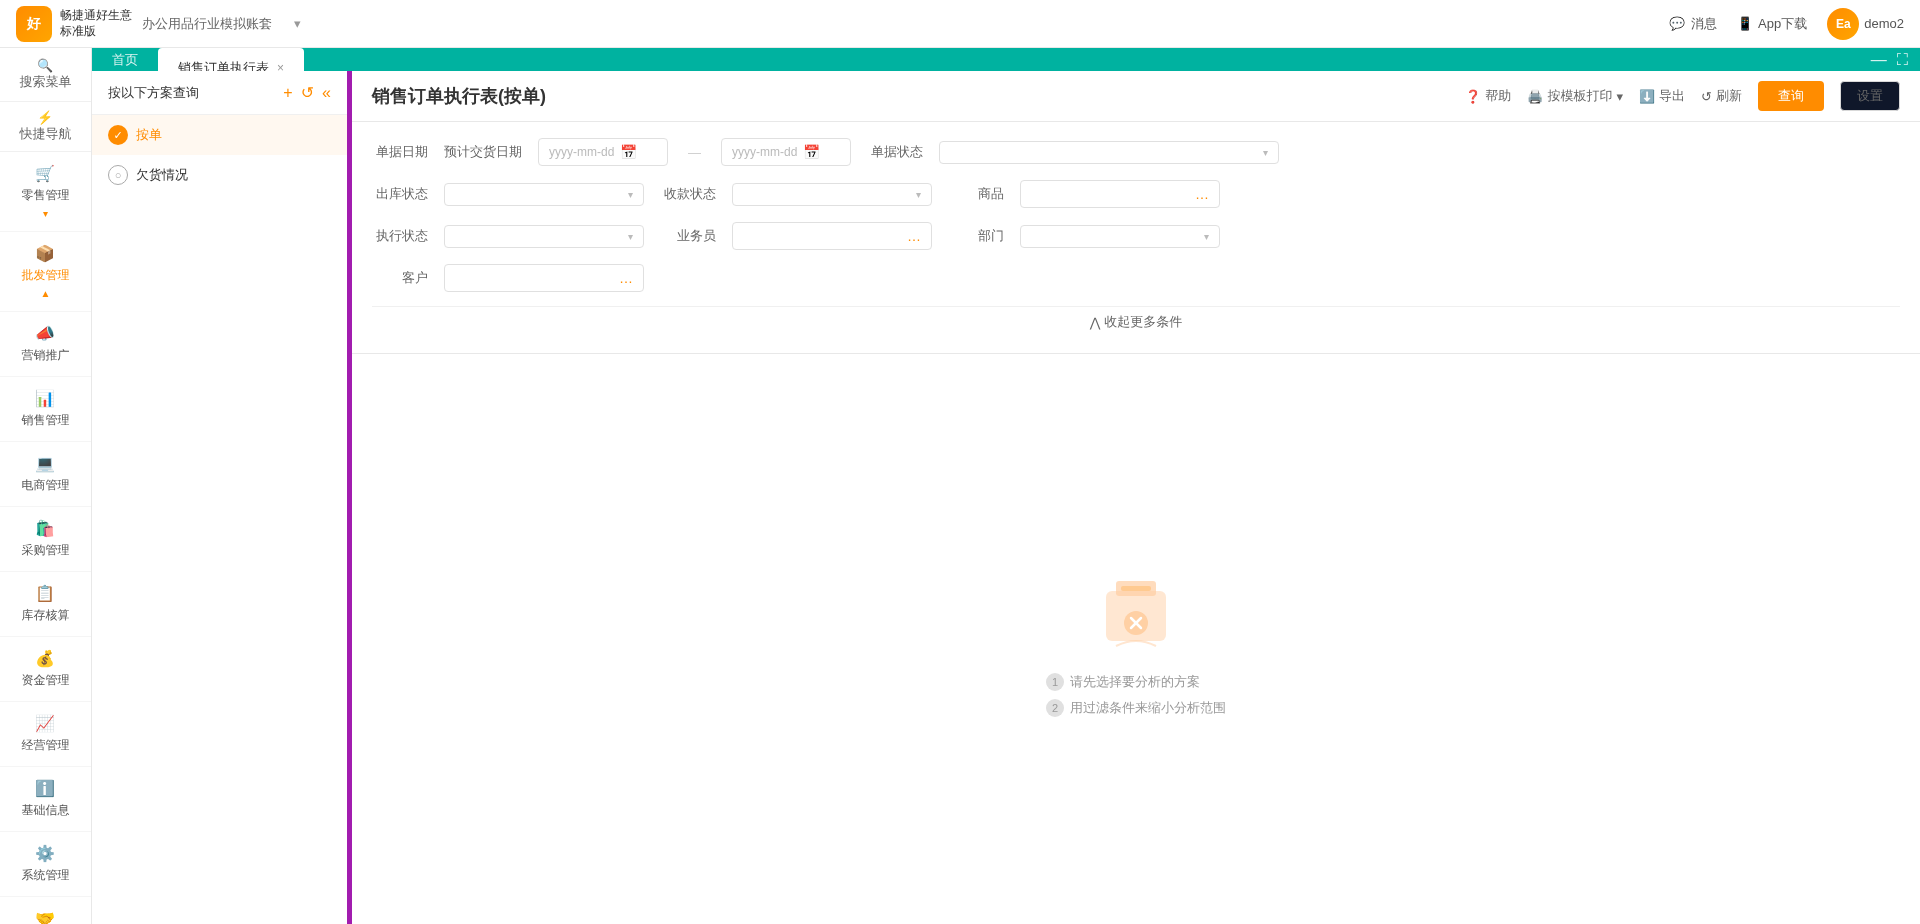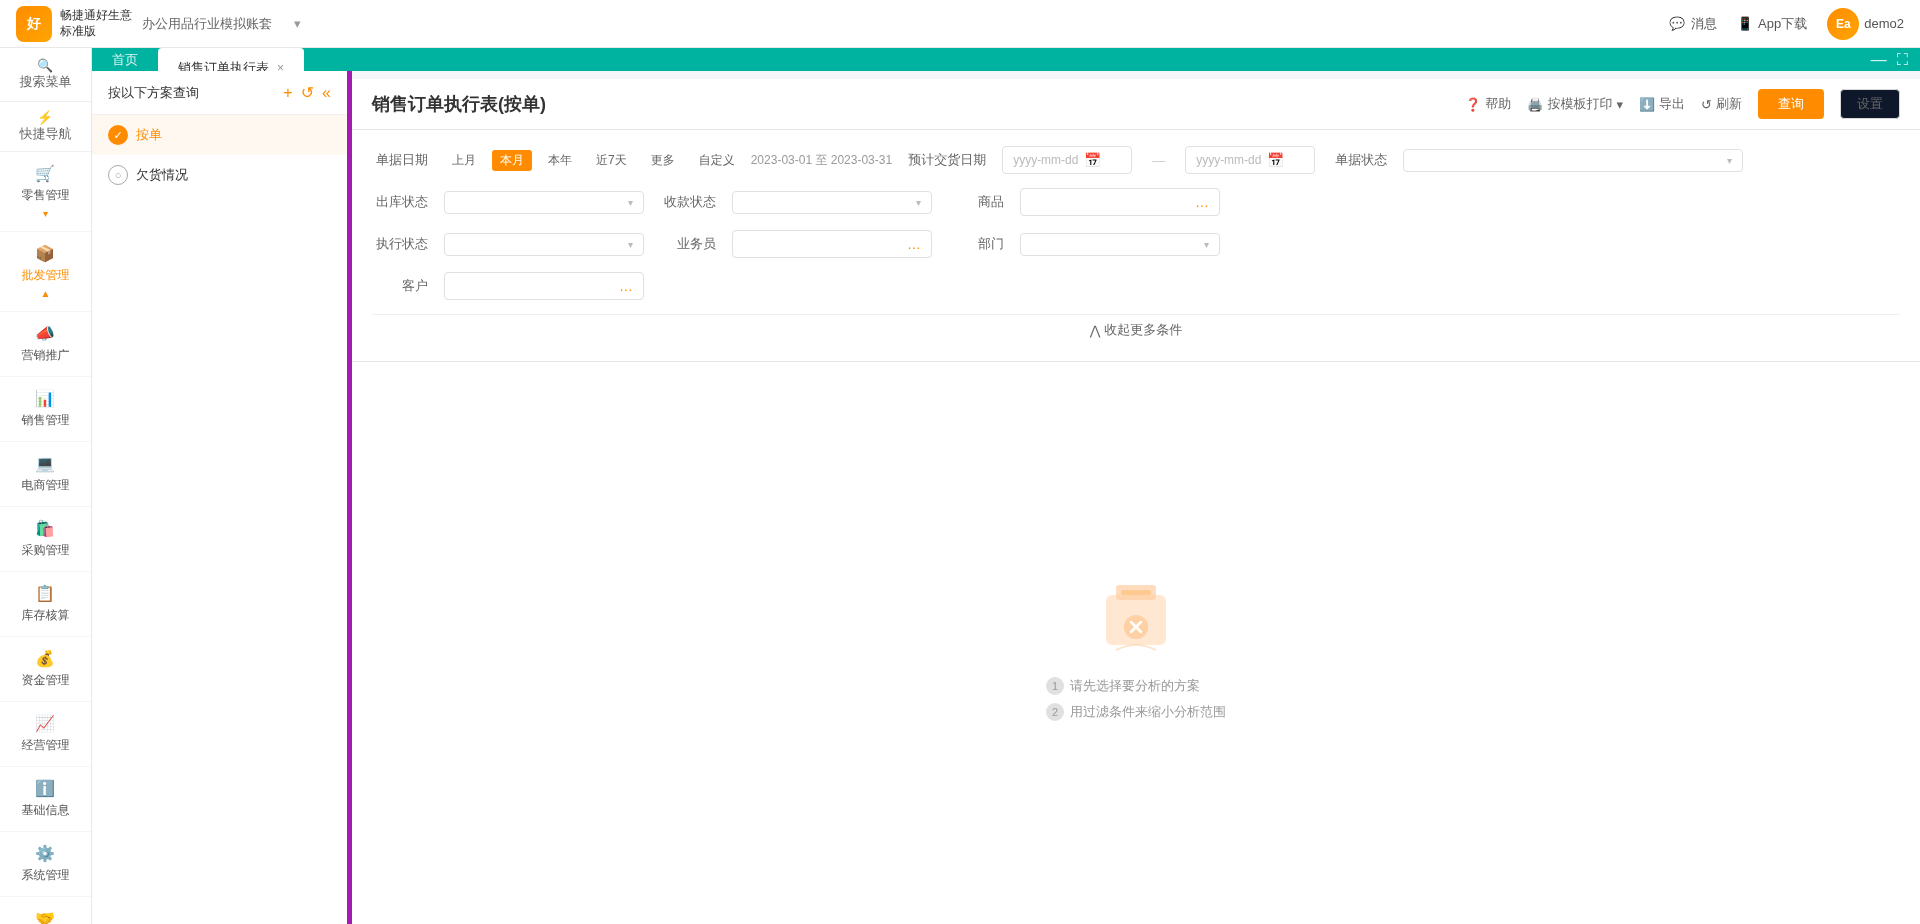--- a/index.html
+++ b/index.html
@@ -176,21 +176,20 @@
 
     
     .page-header {
       background: #fff;
       padding: 10px 20px;
       display: flex;
       align-items: center;
       justify-content: space-between;
       border-bottom: 1px solid #e8e8e8;
       flex-shrink: 0;
-      margin-top: 8px;
     }
     .page-title { font-size: 18px; font-weight: bold; color: #333; }
     .page-actions { display: flex; align-items: center; gap: 16px; }
     .page-action-item { display: flex; align-items: center; gap: 4px; color: #666; font-size: 13px; cursor: pointer; }
     .print-btn { display: flex; align-items: center; gap: 4px; color: #666; font-size: 13px; cursor: pointer; }
     .btn-primary {
       background: #ff8c00;
       color: white;
       border: none;
       padding: 6px 20px;
@@ -469,29 +468,20 @@
             </div>
             <button class="btn-primary">查询</button>
             <button class="btn-secondary">设置</button>
           </div>
         </div>
 
         <div class="filter-area">
 
           <div class="filter-row">
             <span class="filter-label">单据日期</span>
-            <div class="filter-date-group">
-              <span class="date-tag">上月</span>
-              <span class="date-tag active">本月</span>
-              <span class="date-tag">本年</span>
-              <span class="date-tag">近7天</span>
-              <span class="date-tag">更多</span>
-              <span class="date-tag">自定义</span>
-              <span class="date-range">2023-03-01 至 2023-03-31</span>
-            </div>
             <span class="filter-label">预计交货日期</span>
             <div class="filter-date-input">
               <span style="color:#bbb;">yyyy-mm-dd</span>
               <span class="calendar-icon">📅</span>
             </div>
             <span class="filter-date-sep divider-line">—</span>
             <div class="filter-date-input">
               <span style="color:#bbb;">yyyy-mm-dd</span>
               <span class="calendar-icon">📅</span>
             </div>

